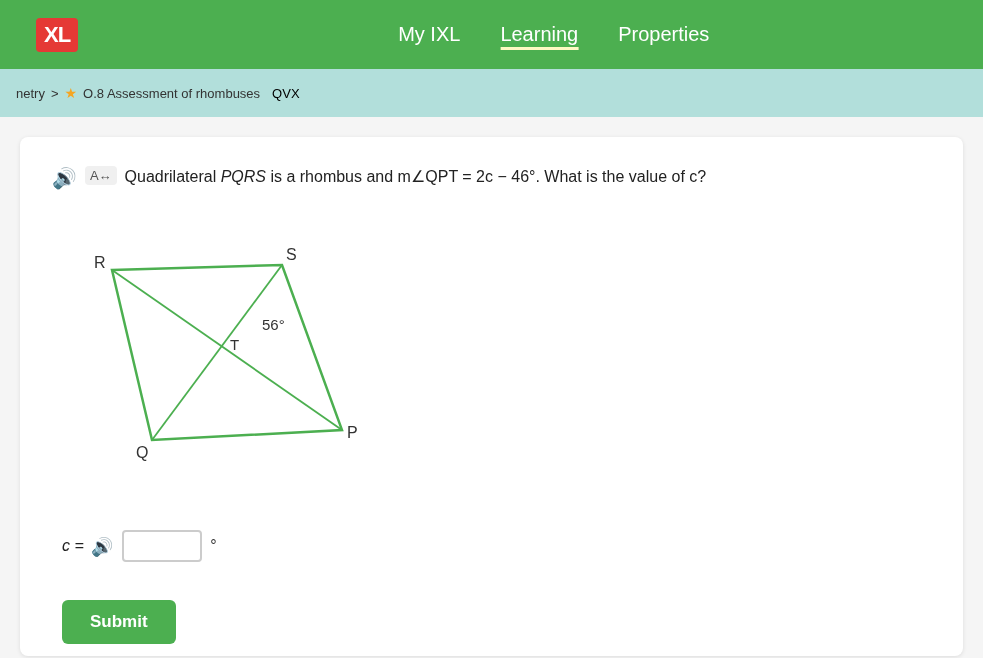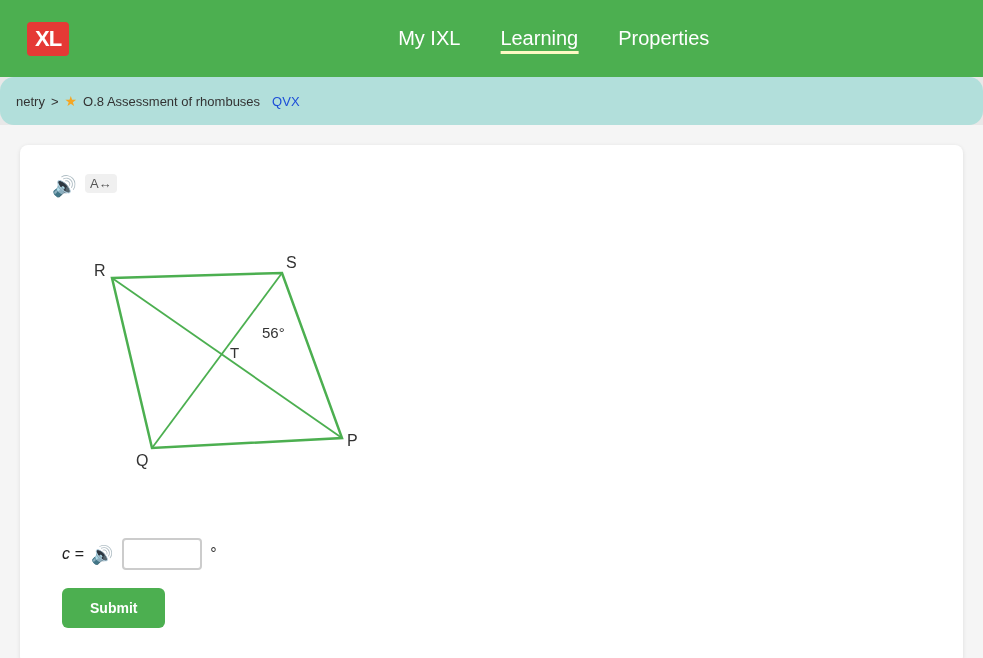--- a/index.html
+++ b/index.html
@@ -1,24 +1,24 @@
 <!DOCTYPE html>
 <html><head>
   <meta charset="utf-8">
   <style>
     * { box-sizing: border-box; margin: 0; padding: 0; }
     body { font-family: Arial, sans-serif; background: #e8e8e8; width: 983px; height: 658px; overflow: hidden; }
 
     
     .header {
       background: #4caf50;
-      height: 77px;
-      display: flex;
-      align-items: center;
-      padding: 0 27px;
+      height: 69px;
+      display: flex;
+      align-items: center;
+      padding: 0 36px;
       position: relative;
     }
     .header-logo {
       background: #e53935;
       color: white;
       font-weight: bold;
       font-size: 22px;
       padding: 4px 8px;
       border-radius: 4px;
       letter-spacing: -1px;
@@ -46,24 +46,23 @@
     
     .breadcrumb {
       background: #b2dfdb;
       height: 48px;
       display: flex;
       align-items: center;
       padding: 14px 16px;
       font-size: 13px;
       color: #333;
       gap: 6px;
-      border-radius: 14px;
     }
     .breadcrumb .star { color: #f5a623; font-size: 14px; }
-    .breadcrumb .code { color: #1d4ed8; margin-left: 6px; }
+    .breadcrumb .code { color: #000000; margin-left: 6px; }
 
     
     .main {
       background: #f5f5f5;
       padding: 20px;
       height: calc(658px - 67px - 32px);
       overflow: hidden;
     }
     .card {
       background: white;
@@ -133,24 +132,25 @@
     }
     .degree-symbol { font-size: 16px; color: #333; }
 
     
     .submit-btn {
       background: #4caf50;
       color: white;
       border: none;
       border-radius: 6px;
       padding: 12px 28px;
-      font-size: 14px;
+      font-size: 17px;
       font-weight: bold;
       cursor: pointer;
       margin-left: 10px;
+      margin-top: 20px;
     }
 
     svg text { font-family: Arial, sans-serif; }
   </style>
 </head>
 <body>
 
 <div class="header">
   <div class="header-logo">XL</div>
   <nav class="header-nav">
@@ -168,20 +168,23 @@
   <span class="code">QVX</span>
 </div>
 
 <div class="main">
   <div class="card">
 
     
     <div class="question-row">
       <span class="sound-icon">🔊</span>
       <span class="translate-icon">A↔</span>
+      <span class="question-text">
+        Quadrilateral <em>PQRS</em> is a rhombus and m∠QPT = 2c − 46°. What is the value of c?
+      </span>
     </div>
 
     
     <div class="diagram-area">
       <svg width="300" height="300" viewBox="0 0 300 300">
 
         <polygon points="50,60 220,55 280,220 90,230" fill="none" stroke="#4caf50" stroke-width="2.5"></polygon>
 
         <line x1="50" y1="60" x2="280" y2="220" stroke="#4caf50" stroke-width="1.8"></line>
         <line x1="220" y1="55" x2="90" y2="230" stroke="#4caf50" stroke-width="1.8"></line>

